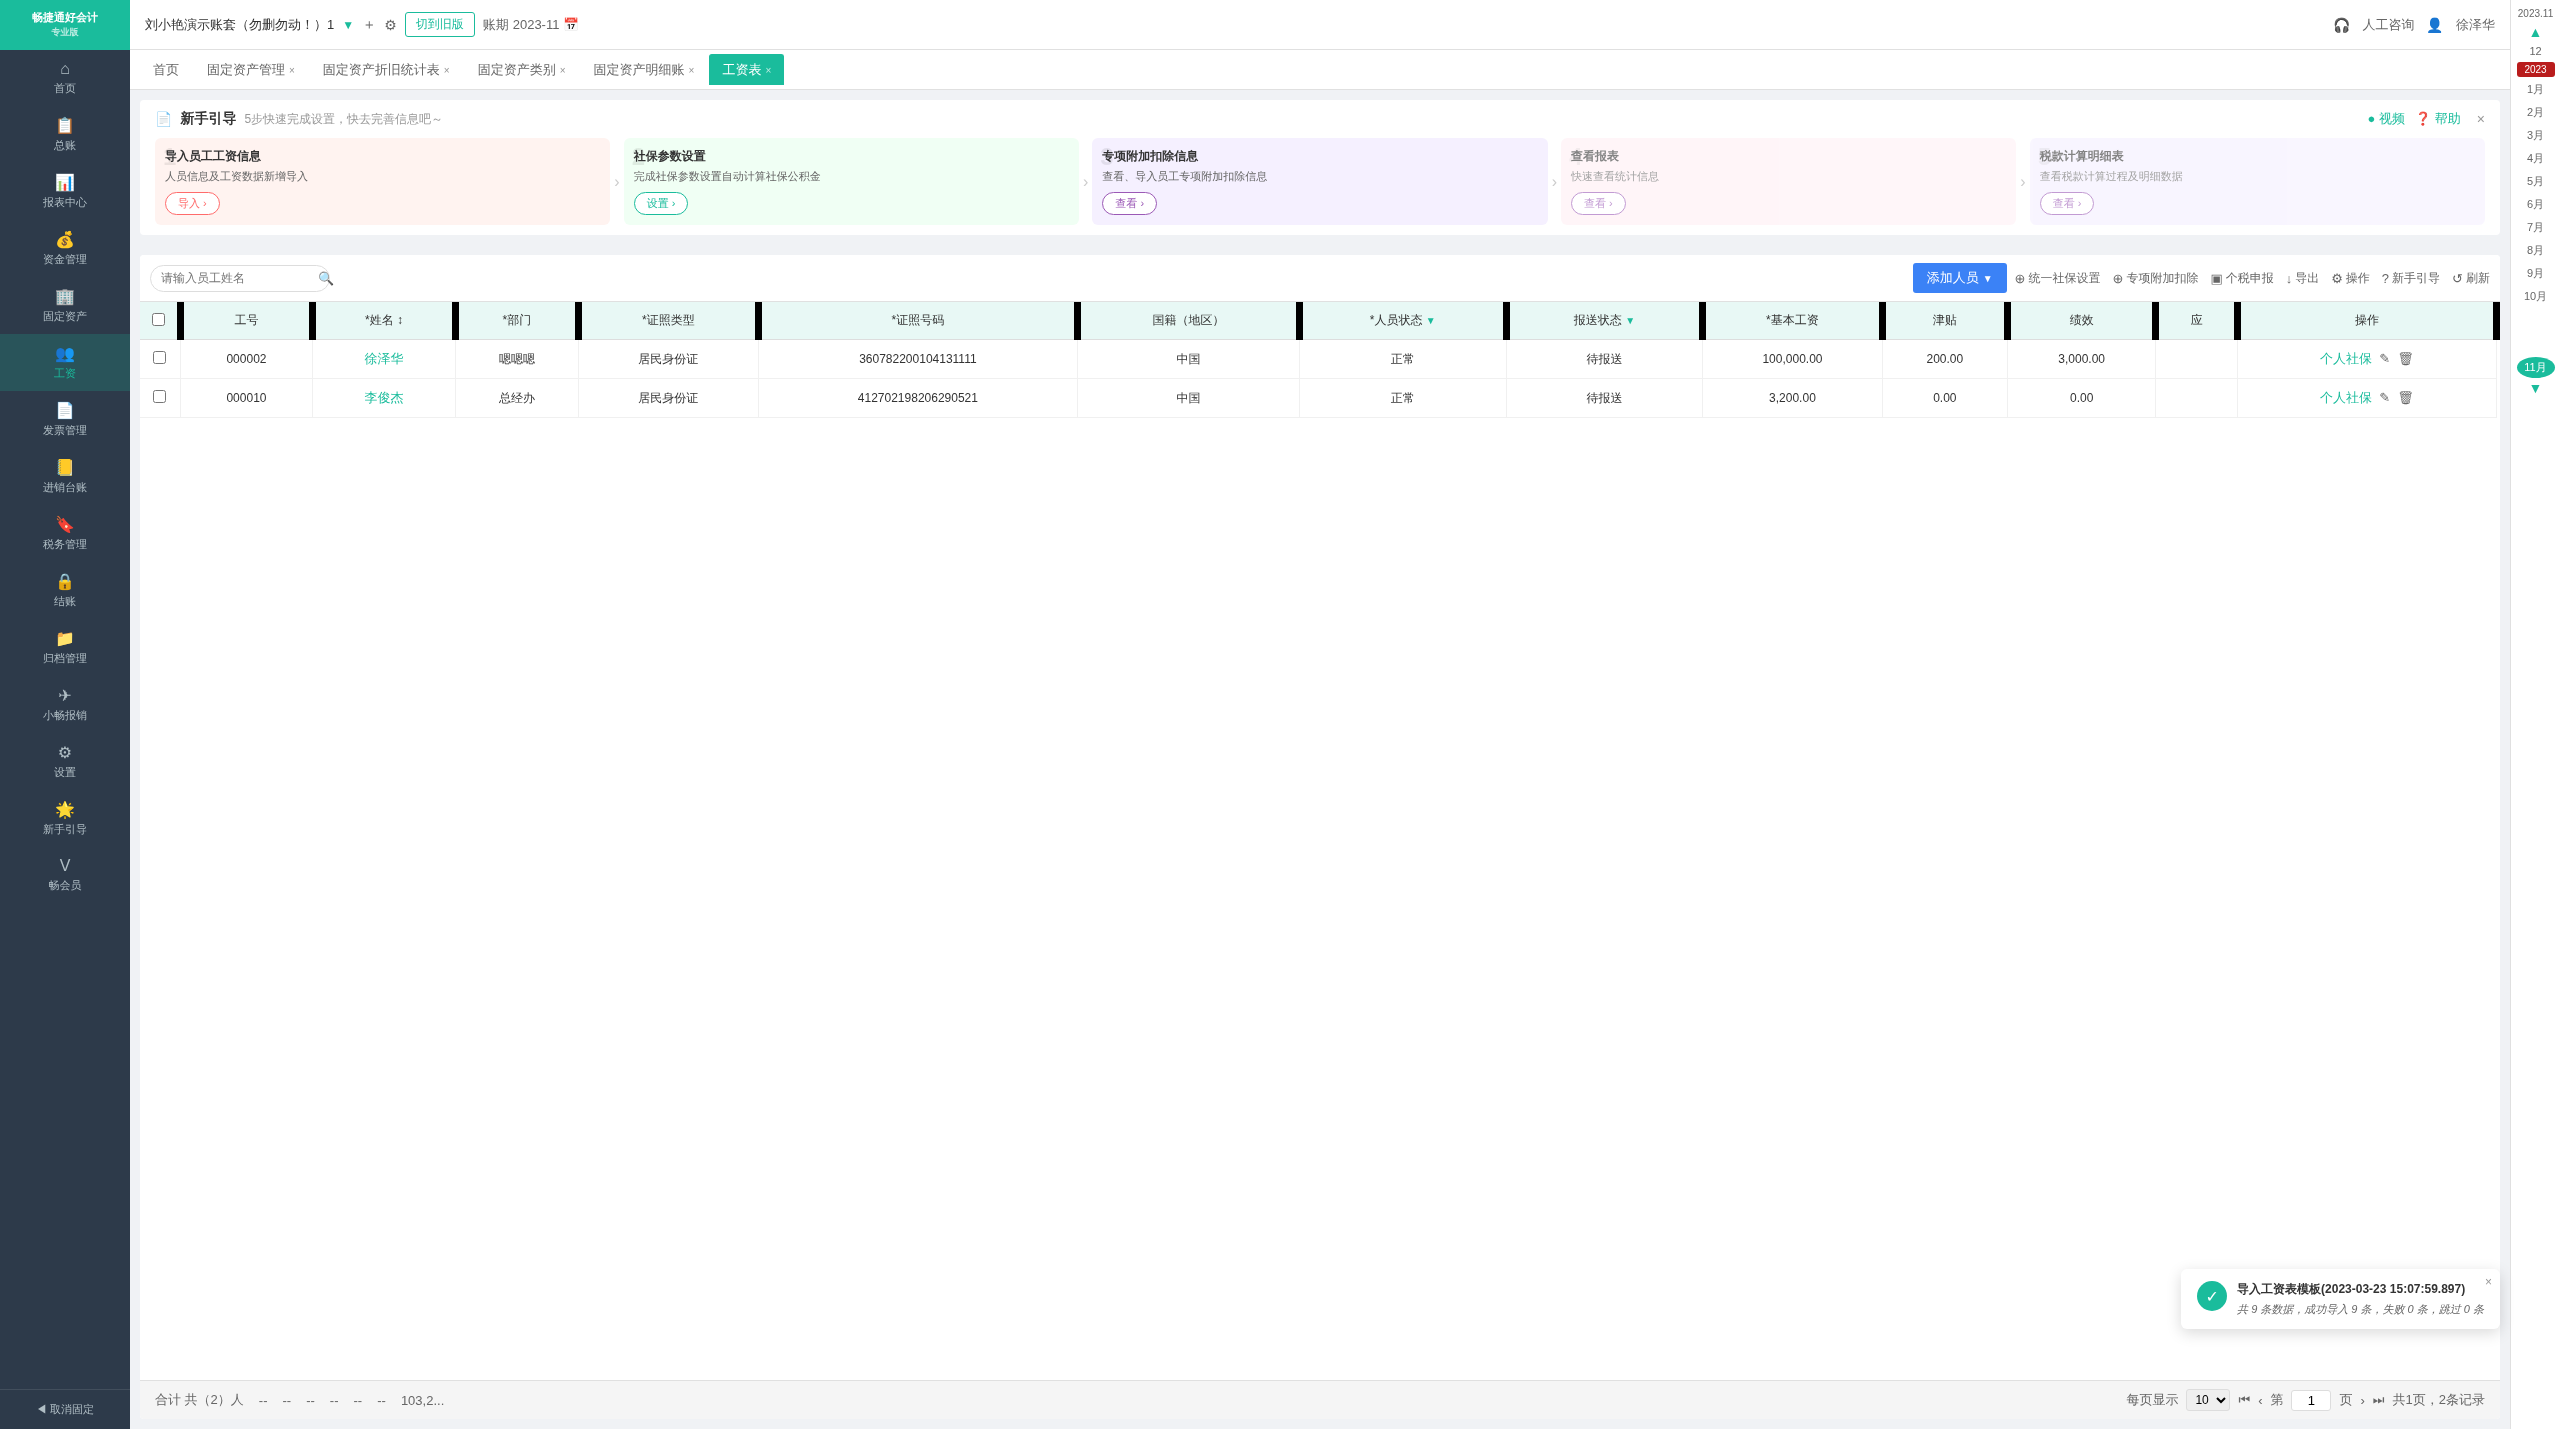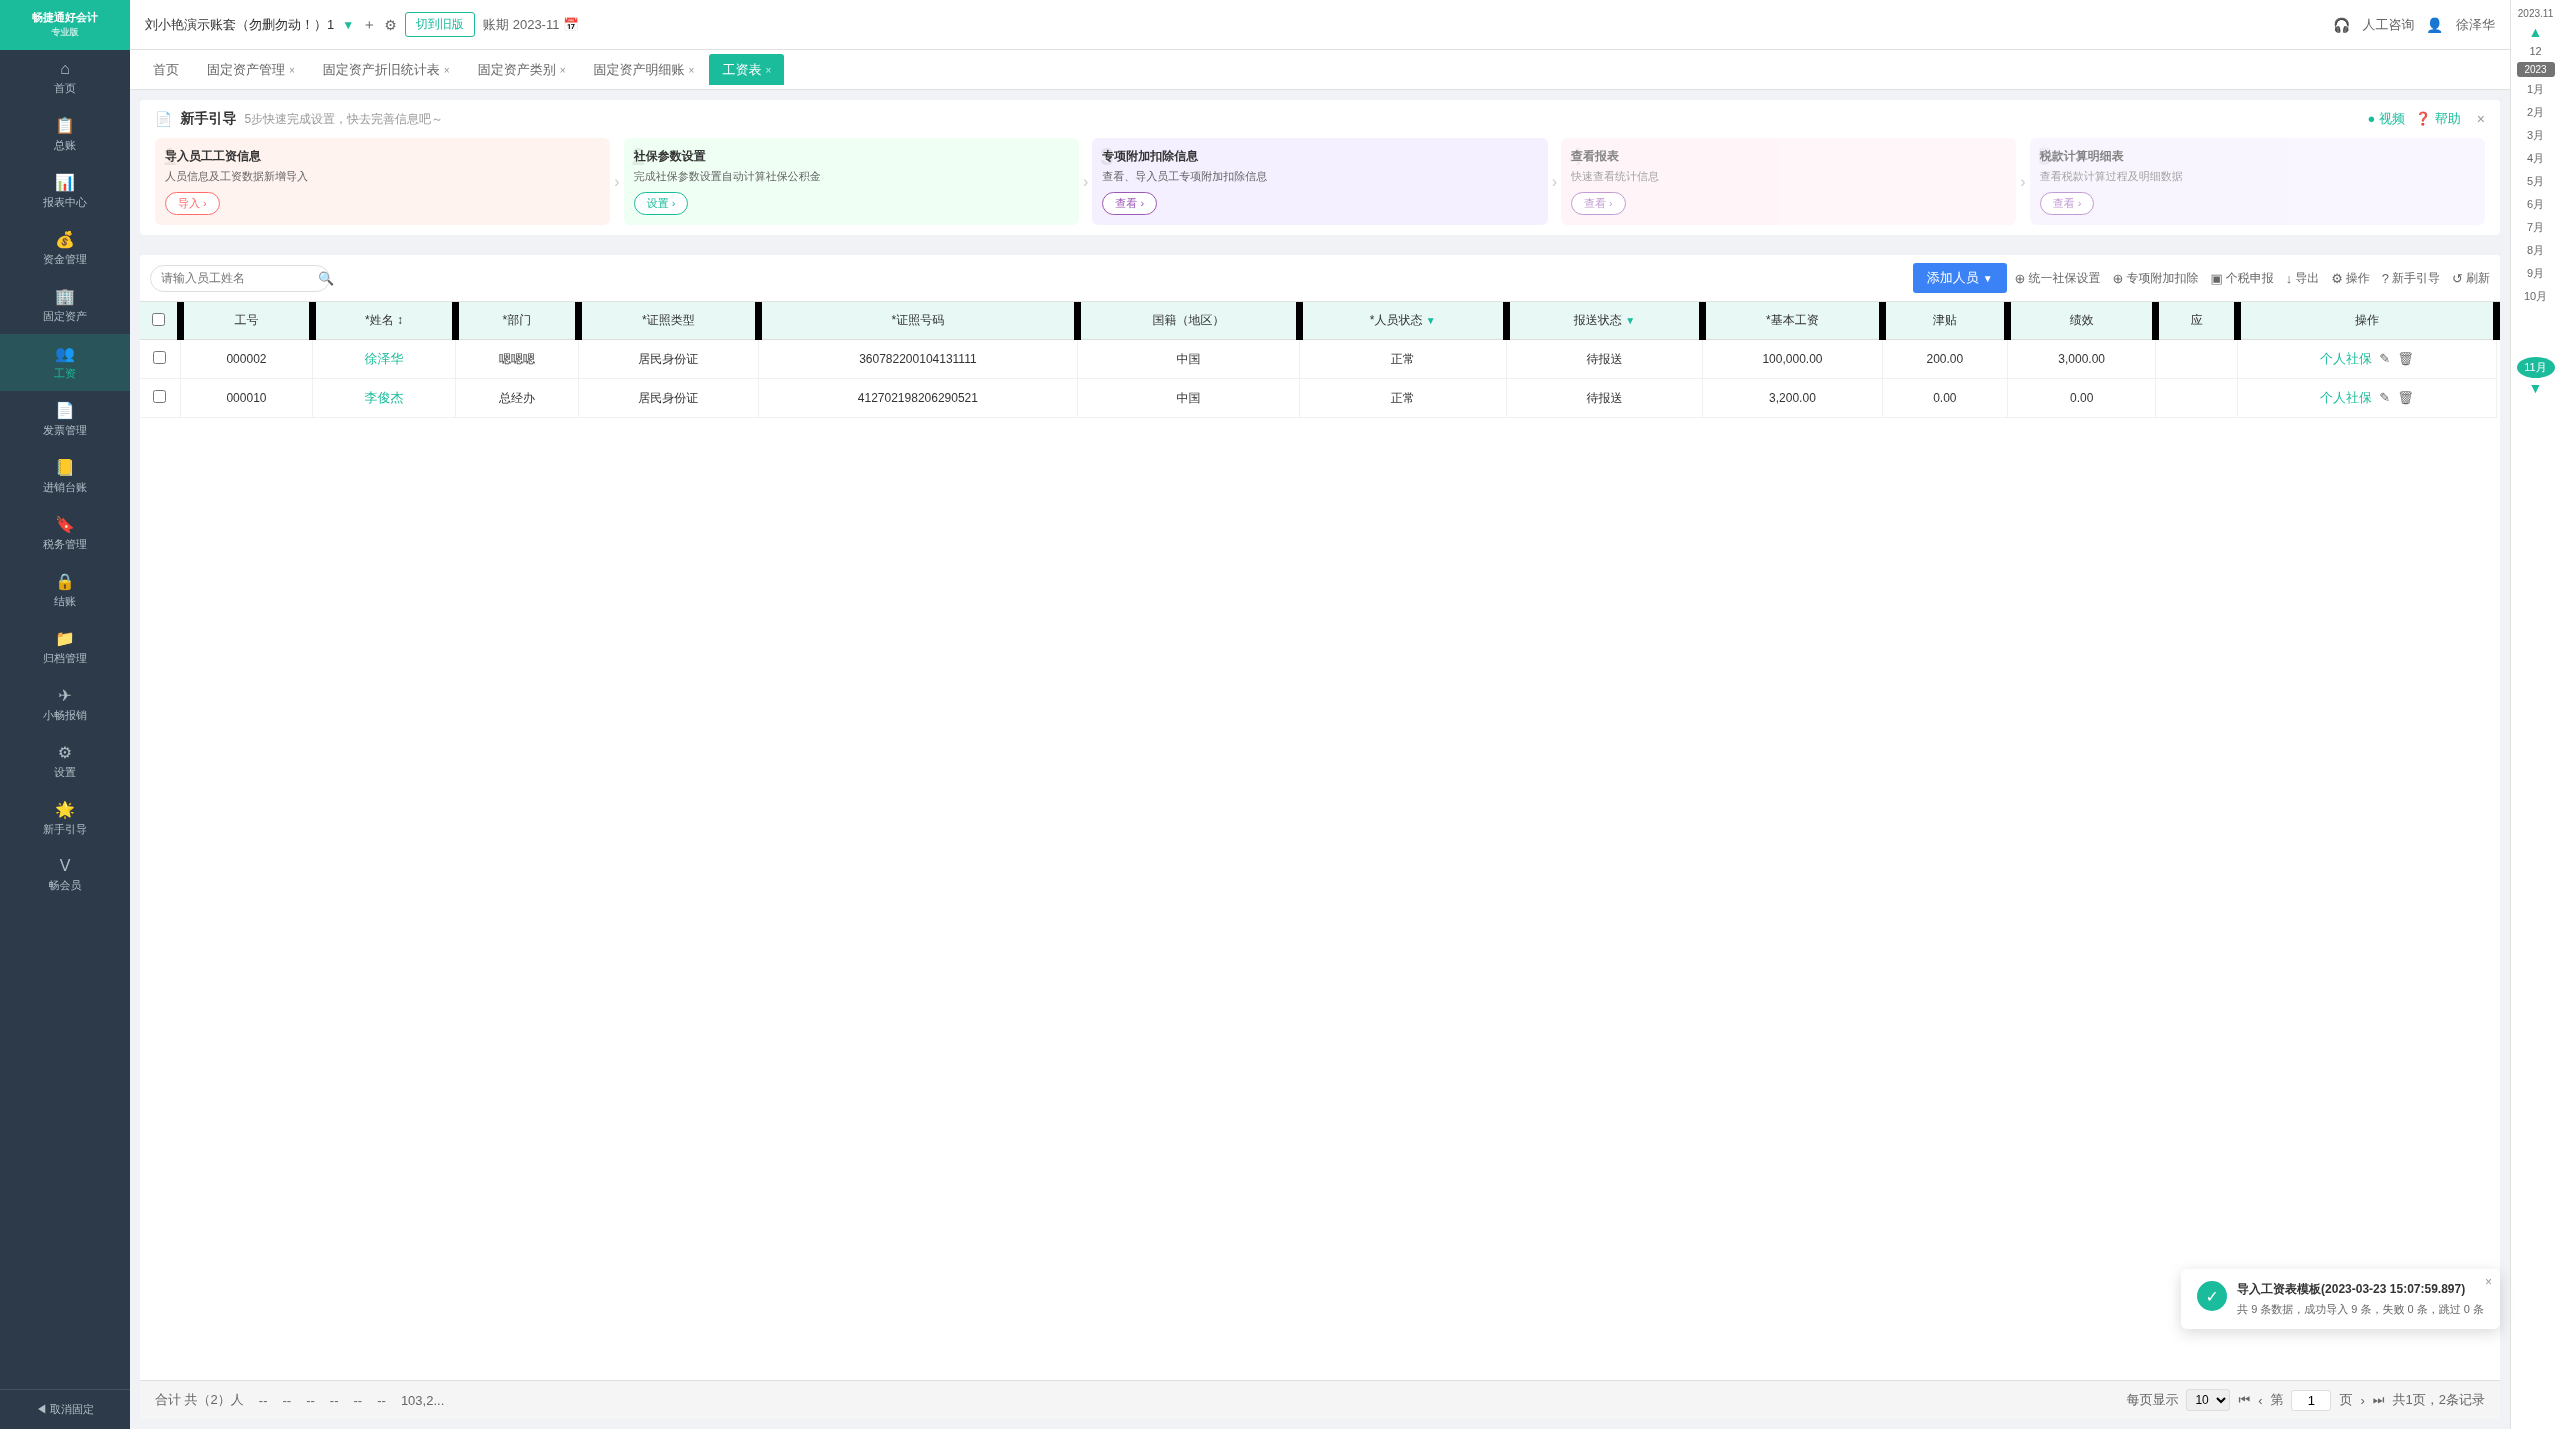--- a/index.html
+++ b/index.html
@@ -270,21 +270,21 @@
       flex-direction: column;
       align-items: center;
       padding: 5px 0;
       gap: 2px;
       flex-shrink: 0;
     }
     .cal-header { font-size: 10px; color: #666; padding: 3px; }
     .cal-arrows { display: flex; flex-direction: column; align-items: center; gap: 2px; }
     .cal-arr { color: #1abc9c; cursor: pointer; font-size: 14px; }
     .cal-year-badge {
-      background: #737373;
+      background: #b91c1c;
       color: white;
       font-size: 10px;
       padding: 2px 4px;
       border-radius: 3px;
       width: 38px;
       text-align: center;
     }
     .cal-month {
       font-size: 11px;
       color: #666;
@@ -323,21 +323,21 @@
       border-radius: 50%;
       background: #1abc9c;
       color: white;
       display: flex;
       align-items: center;
       justify-content: center;
       font-size: 16px;
       flex-shrink: 0;
     }
     .toast-content .title { font-size: 12px; color: #333; font-weight: bold; margin-bottom: 4px; }
-    .toast-content .desc { font-size: 11px; color: #666; }
+    .toast-content .desc { font-size: 11px; color: #666; font-style: italic; }
 
     
     .panel-close-btn { color: #1abc9c; cursor: pointer; font-size: 14px; }
     .inner-content {
       flex: 1;
       overflow: hidden;
       display: flex;
       flex-direction: column;
       padding: 10px;
       gap: 10px;

